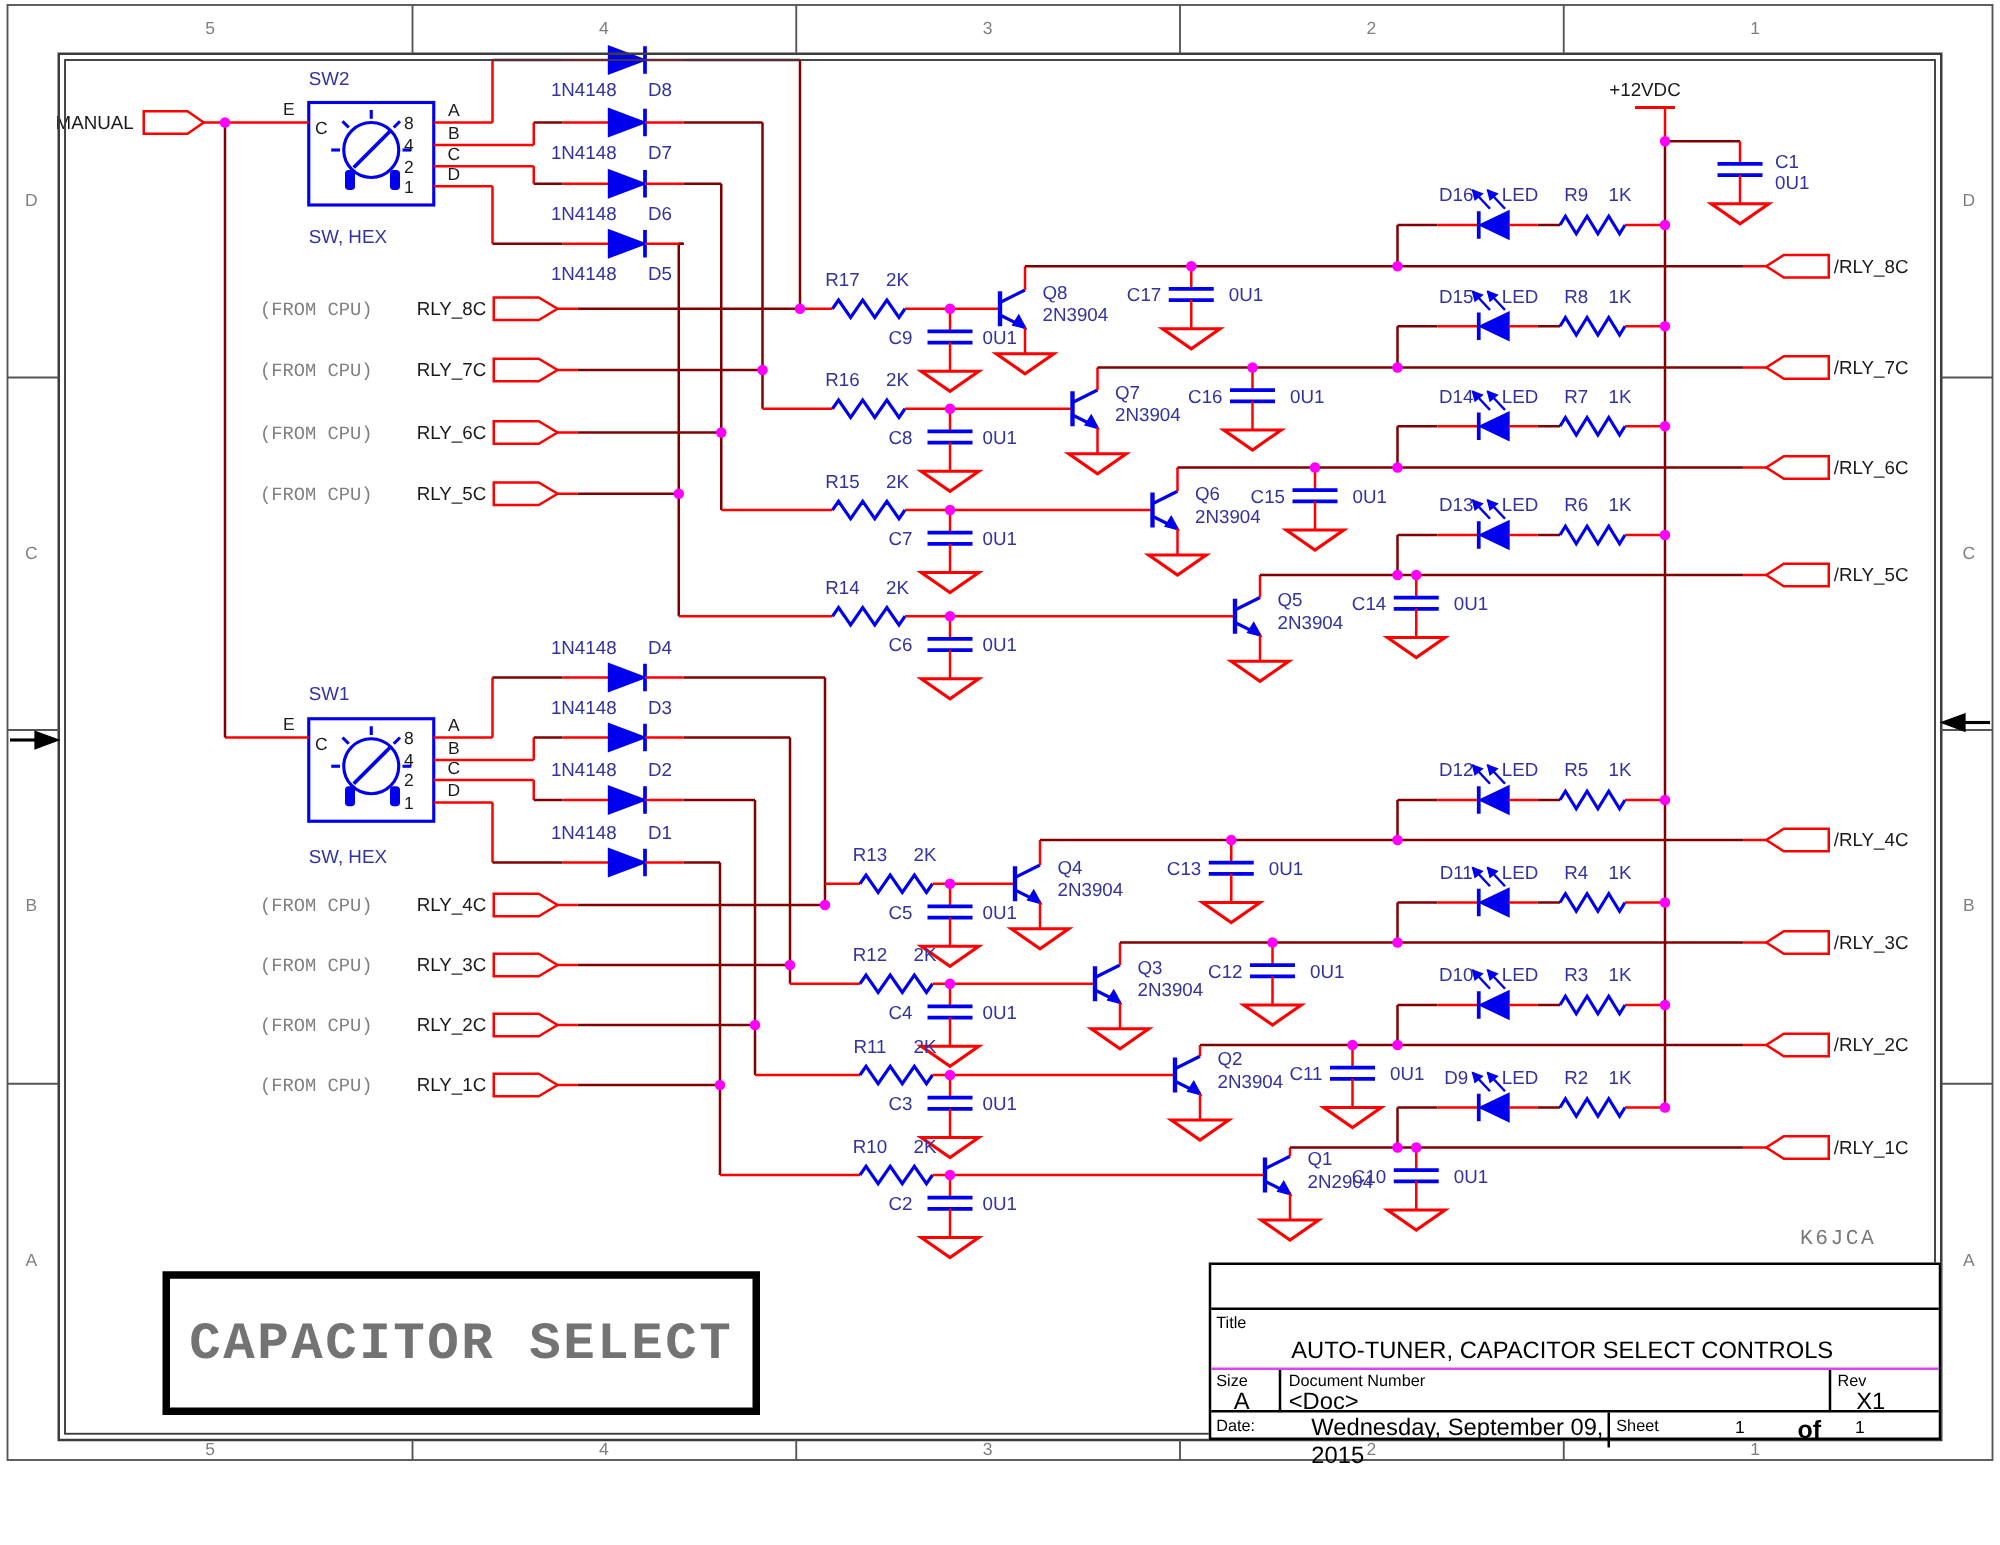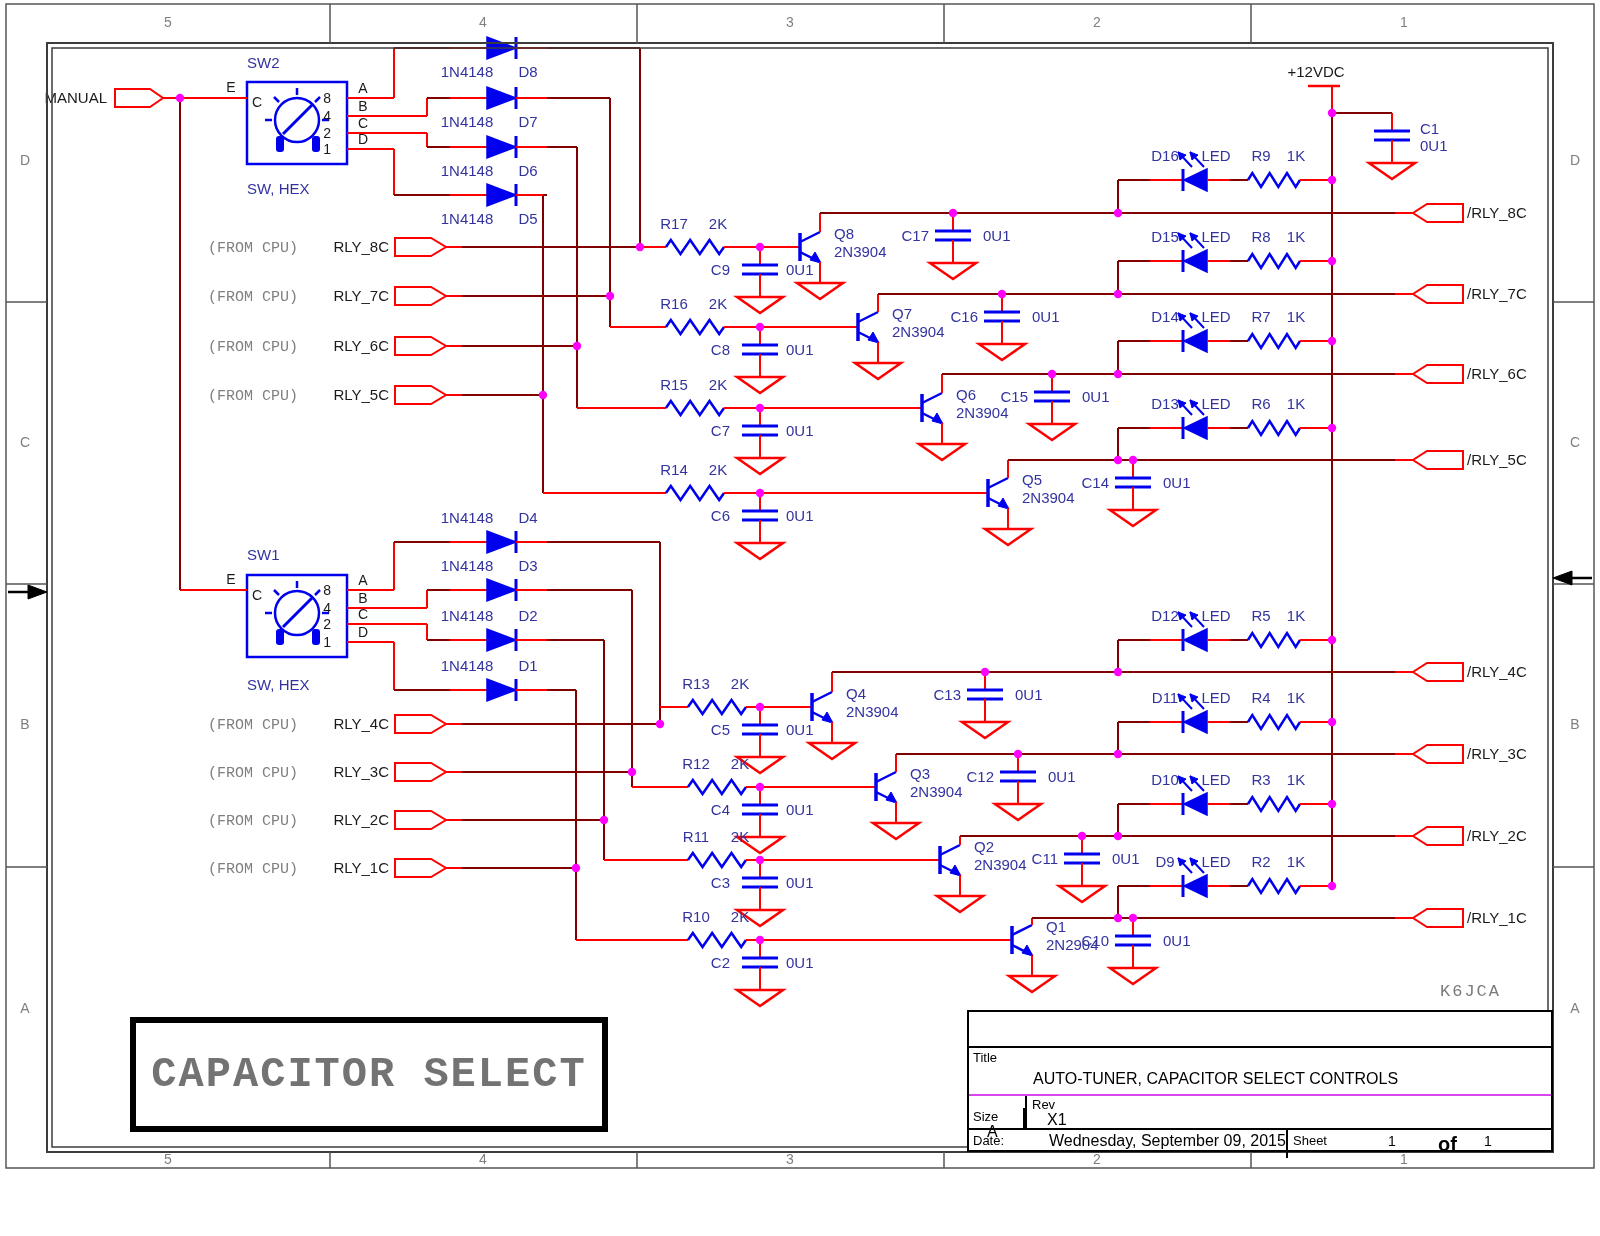--- a/index.html
+++ b/index.html
@@ -16,24 +16,24 @@
   #callsign{position:absolute;left:1440px;top:982px;width:110px;text-align:left;
             font-family:"Liberation Mono",monospace;font-size:17px;letter-spacing:2px;color:#7a7a7a;}
   
   #tb{position:absolute;left:967px;top:1010px;width:586px;height:142px;border:2px solid #000;
       box-sizing:border-box;background:#fff;font-family:"Liberation Sans",sans-serif;color:#000;}
   #tb .r1{height:36px;border-bottom:2px solid #000;box-sizing:border-box;}
   #tb .r2{height:48px;border-bottom:2px solid #d946ef;box-sizing:border-box;position:relative;}
   #tb .r3{height:34px;border-bottom:2px solid #000;box-sizing:border-box;display:flex;}
   #tb .r4{height:28px;display:flex;box-sizing:border-box;}
   #tb .lab{font-size:13px;}
-  #tb .val{font-size:16px;}
+  #tb .val{font-size:19px;}
   #tb .r2 .lab{position:absolute;left:4px;top:2px;}
   #tb .r2 .val{position:absolute;left:64px;top:22px;}
-  #tb .cell-size{width:56px;border-right:2px solid #000;box-sizing:border-box;position:relative;margin-top:12px;}
+  #tb .cell-size{width:56px;border-right:2px solid #000;box-sizing:border-box;position:relative;}
   #tb .cell-doc{flex:1;position:relative;}
   #tb .cell-rev{width:88px;border-left:2px solid #000;box-sizing:border-box;position:relative;}
   #tb .cell-size .lab{position:absolute;left:4px;top:1px;}
   #tb .cell-size .val{position:absolute;left:18px;top:15px;}
   #tb .cell-doc .lab{position:absolute;left:6px;top:1px;}
   #tb .cell-doc .val{position:absolute;left:6px;top:15px;}
   #tb .cell-rev .lab{position:absolute;left:5px;top:1px;}
   #tb .cell-rev .val{position:absolute;left:20px;top:15px;}
   #tb .cell-date{width:317px;position:relative;}
   #tb .cell-sheet{flex:1;border-left:2px solid #000;box-sizing:border-box;position:relative;}
@@ -733,20 +733,24 @@
     <div class="r1"></div>
     <div class="r2">
       <span class="lab">Title</span>
       <span class="val">AUTO-TUNER, CAPACITOR SELECT CONTROLS</span>
     </div>
     <div class="r3">
       <div class="cell-size">
         <span class="lab">Size</span>
         <span class="val">A</span>
       </div>
+      <div class="cell-doc">
+        <span class="lab">Document Number</span>
+        <span class="val">&lt;Doc&gt;</span>
+      </div>
       <div class="cell-rev">
         <span class="lab">Rev</span>
         <span class="val">X1</span>
       </div>
     </div>
     <div class="r4">
       <div class="cell-date">
         <span class="lab">Date:</span>
         <span class="val">Wednesday, September 09, 2015</span>
       </div>

